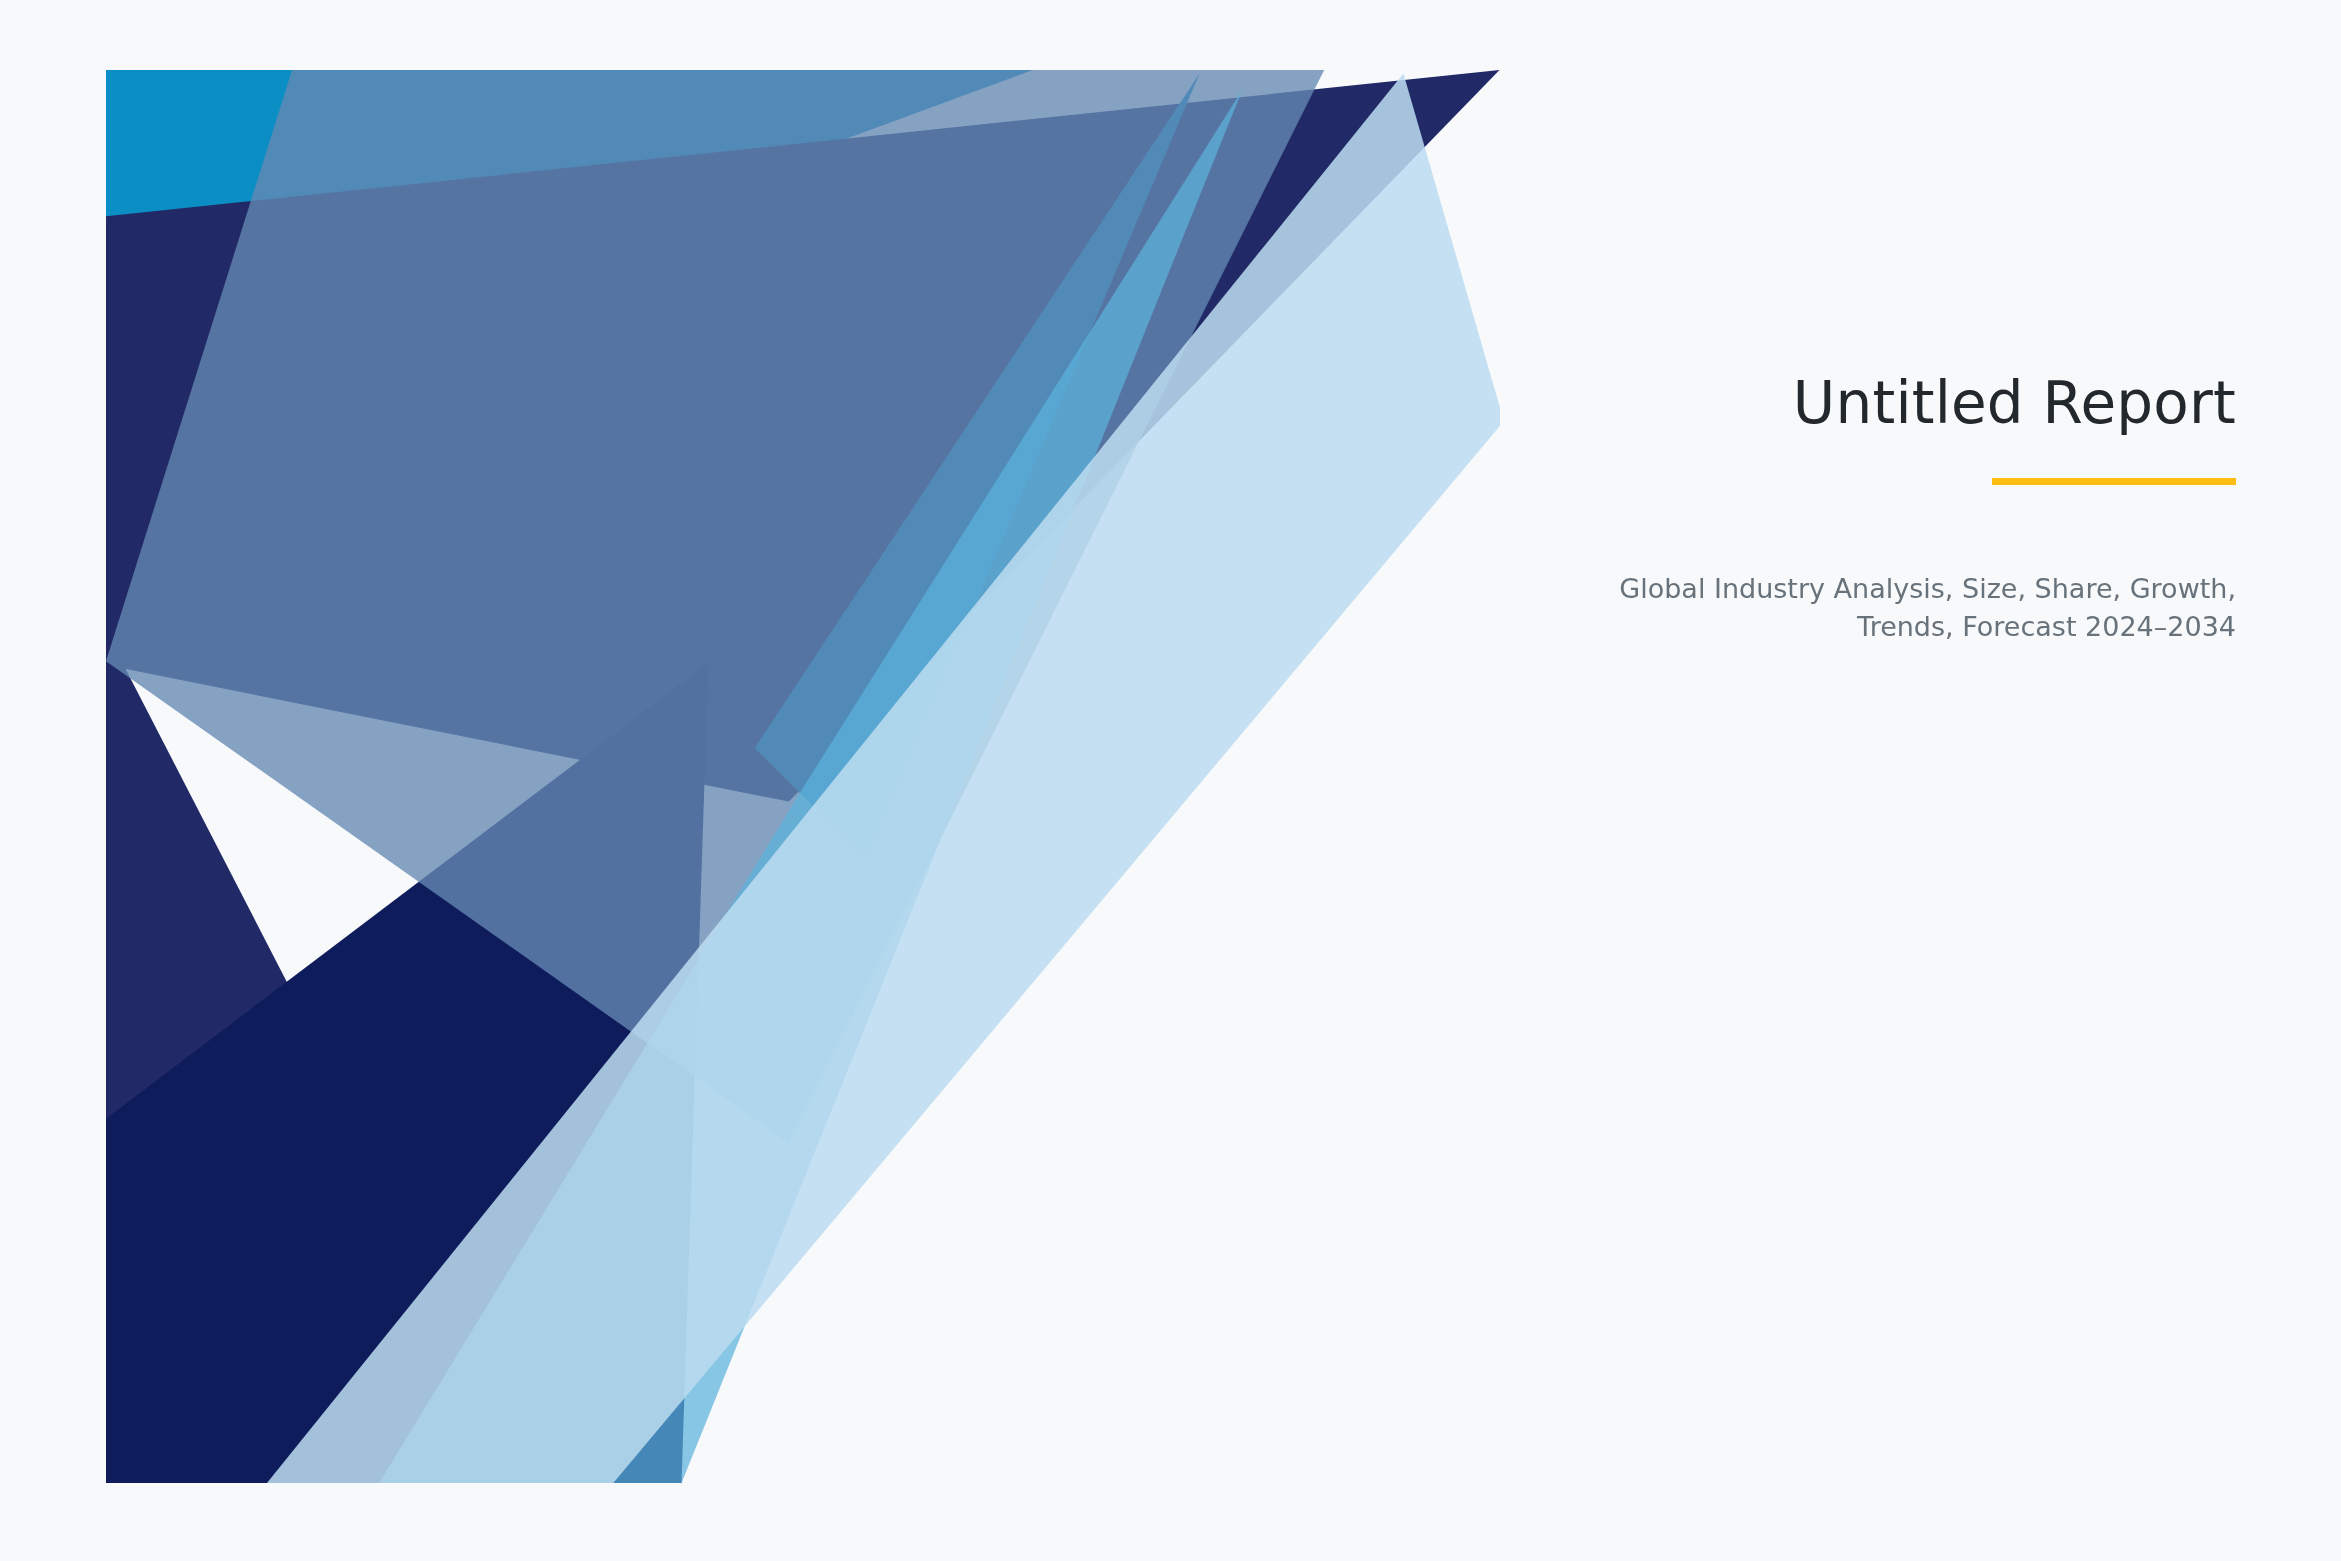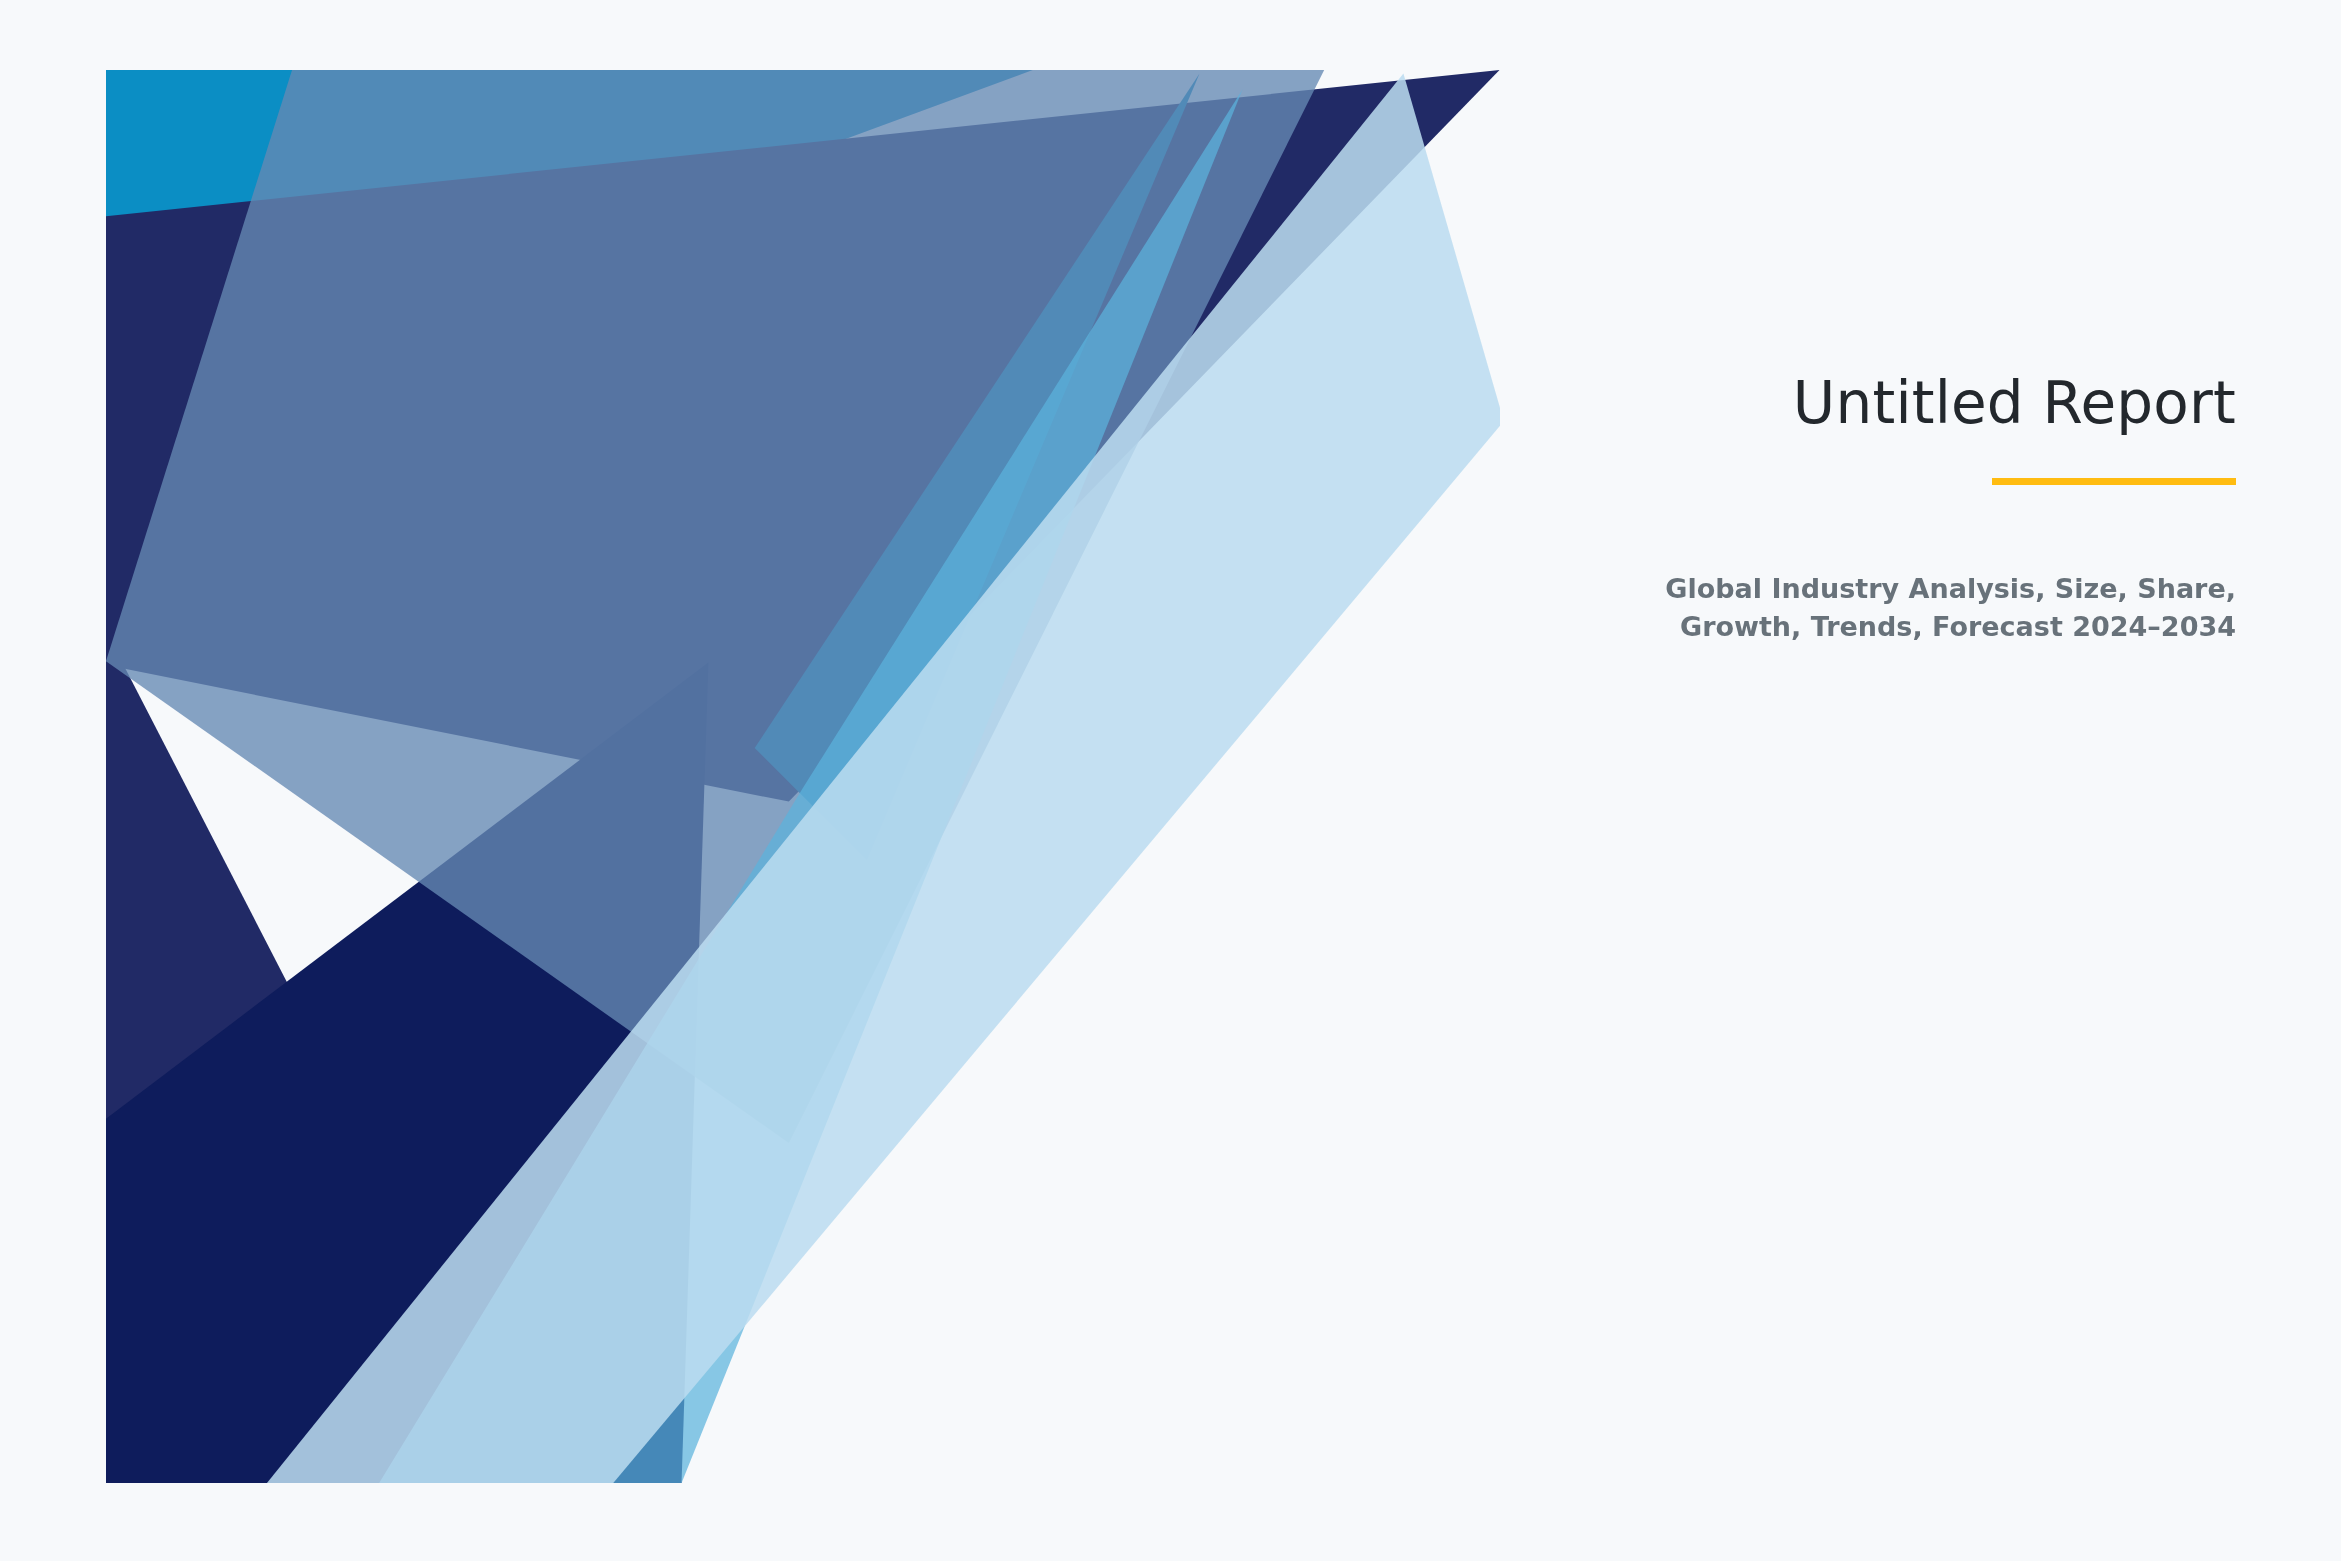--- a/index.html
+++ b/index.html
@@ -57,21 +57,21 @@
   }
   #accent-rule {
     width: 244px;
     height: 6.8px;
     background: #ffbc11;
   }
   #report-subtitle {
     margin-top: 85px;
     font-family: "DejaVu Sans", sans-serif;
     font-size: 27px;
-    font-weight: 700;
+    font-weight: 400;
     line-height: 1.42;
     color: #68727a;
     text-align: right;
     max-width: 626px;
   }
 </style>
 </head>
 <body style="background: rgb(247, 249, 251);">
 
 <div id="cover-artwork">

